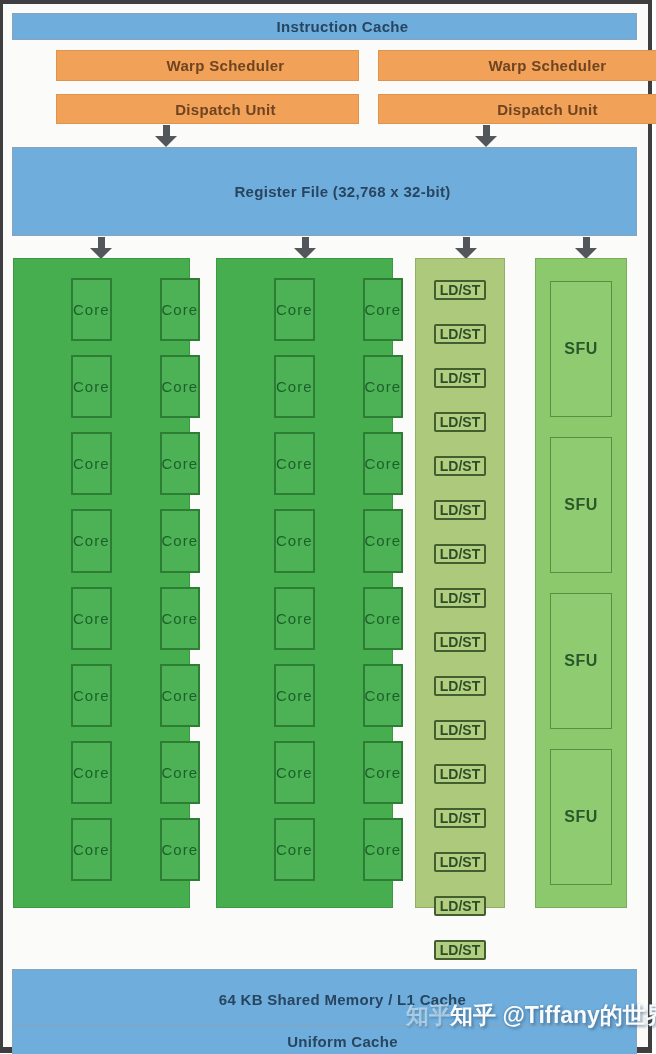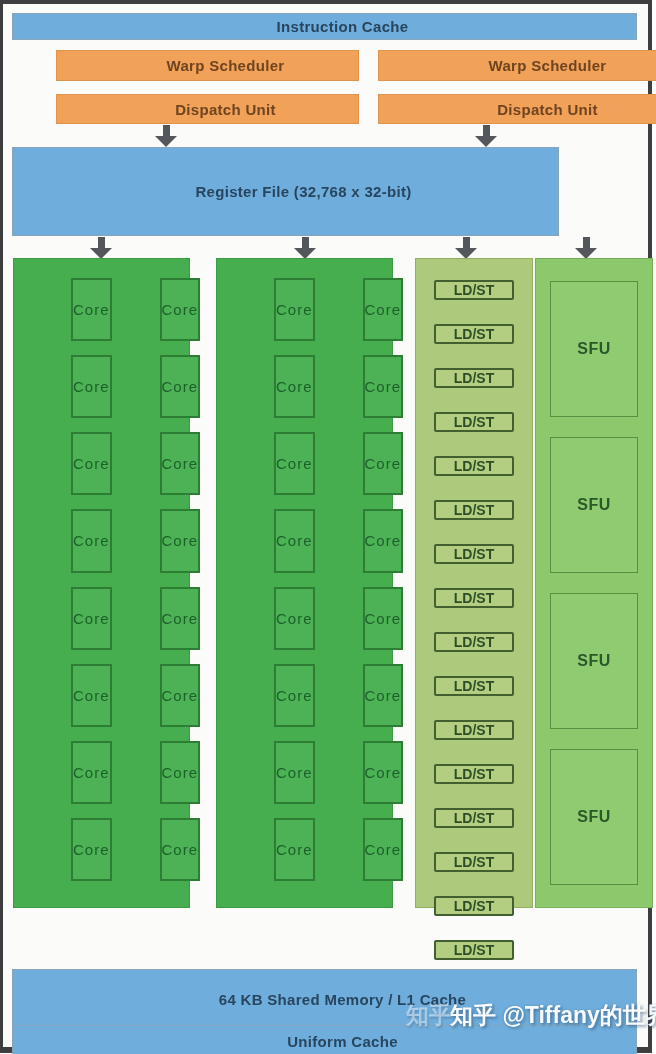--- a/index.html
+++ b/index.html
@@ -20,42 +20,42 @@
        font-size:15px;font-weight:600;box-sizing:border-box;letter-spacing:.3px;padding-left:36px;}
   .bar.blue{background:var(--blue);border:1px solid var(--blue-border);color:var(--navy);}
   .bar.orange{background:var(--orange);border:1px solid var(--orange-border);color:var(--brown);margin-left:44px;}
   .bar.pill{background:var(--pill);border:1px solid var(--pill-border);color:#23405C;border-radius:18px;}
 
   #instruction-cache{left:12px;top:13px;width:625px;height:27px;}
   #warp-left {left:12px; top:50px;width:303px;height:31px;}
   #warp-right{left:334px;top:50px;width:303px;height:31px;}
   #dispatch-left {left:12px; top:94px;width:303px;height:30px;}
   #dispatch-right{left:334px;top:94px;width:303px;height:30px;}
-  #register-file{left:12px;top:147px;width:547px;height:89px;}
+  #register-file{left:12px;top:147px;width:625px;height:89px;}
   #interconnect{left:14px;top:913px;width:622px;height:36px;}
   #shared-memory{left:12px;top:957px;width:625px;height:60px;margin-top:12px;}
   #uniform-cache{left:12px;top:1025px;width:625px;height:32px;font-size:15px;}
 
   .arrow{position:absolute;width:22px;height:22px;}
   .arrow::before{content:"";display:block;width:7px;height:11px;background:var(--arrow);margin:0 auto;}
   .arrow::after{content:"";display:block;width:0;height:0;margin:0 auto;
                 border-left:11px solid transparent;border-right:11px solid transparent;
                 border-top:11px solid var(--arrow);}
   #arr-d1{left:155px;top:125px;} #arr-d2{left:475px;top:125px;}
   #arr-c1{left:90px;top:237px;}  #arr-c2{left:294px;top:237px;}
   #arr-c3{left:455px;top:237px;} #arr-c4{left:575px;top:237px;}
 
   .col{position:absolute;top:258px;height:650px;box-sizing:border-box;display:grid;}
   #core-block-1{left:13px;width:177px;background:var(--core);border:1px solid var(--core-edge);
     grid-template-columns:repeat(2,1fr);grid-template-rows:repeat(8,1fr);gap:14px 8px;padding:19px 17px 26px;}
   #core-block-2{left:216px;width:177px;background:var(--core);border:1px solid var(--core-edge);
     grid-template-columns:repeat(2,1fr);grid-template-rows:repeat(8,1fr);gap:14px 8px;padding:19px 17px 26px;}
-  #ldst-block{left:415px;width:118px;background:var(--olive);border:1px solid var(--olive-edge);
+  #ldst-block{left:415px;width:90px;background:var(--olive);border:1px solid var(--olive-edge);
     grid-template-rows:repeat(16,1fr);gap:24px;padding:21px 18px 19px;}
-  #sfu-block{left:535px;width:118px;background:var(--sfu);border:1px solid var(--sfu-edge);
+  #sfu-block{left:535px;width:92px;background:var(--sfu);border:1px solid var(--sfu-edge);
     grid-template-rows:repeat(4,1fr);gap:20px;padding:22px 14px;}
 
   .unit{display:flex;align-items:center;justify-content:center;box-sizing:border-box;}
   .unit-core{background:var(--core-box);border:2px solid var(--core-border);color:var(--core-text);
              font-size:15px;letter-spacing:1px;margin-left:40px;}
   .unit-ldst{background:var(--olive-box);border:2px solid var(--olive-border);color:var(--olive-text);
              font-size:14px;font-weight:700;border-radius:2px;}
   .unit-sfu{background:var(--sfu-box);border:1px solid var(--sfu-border);color:var(--sfu-text);
             font-size:16px;font-weight:600;letter-spacing:.5px;}
 

